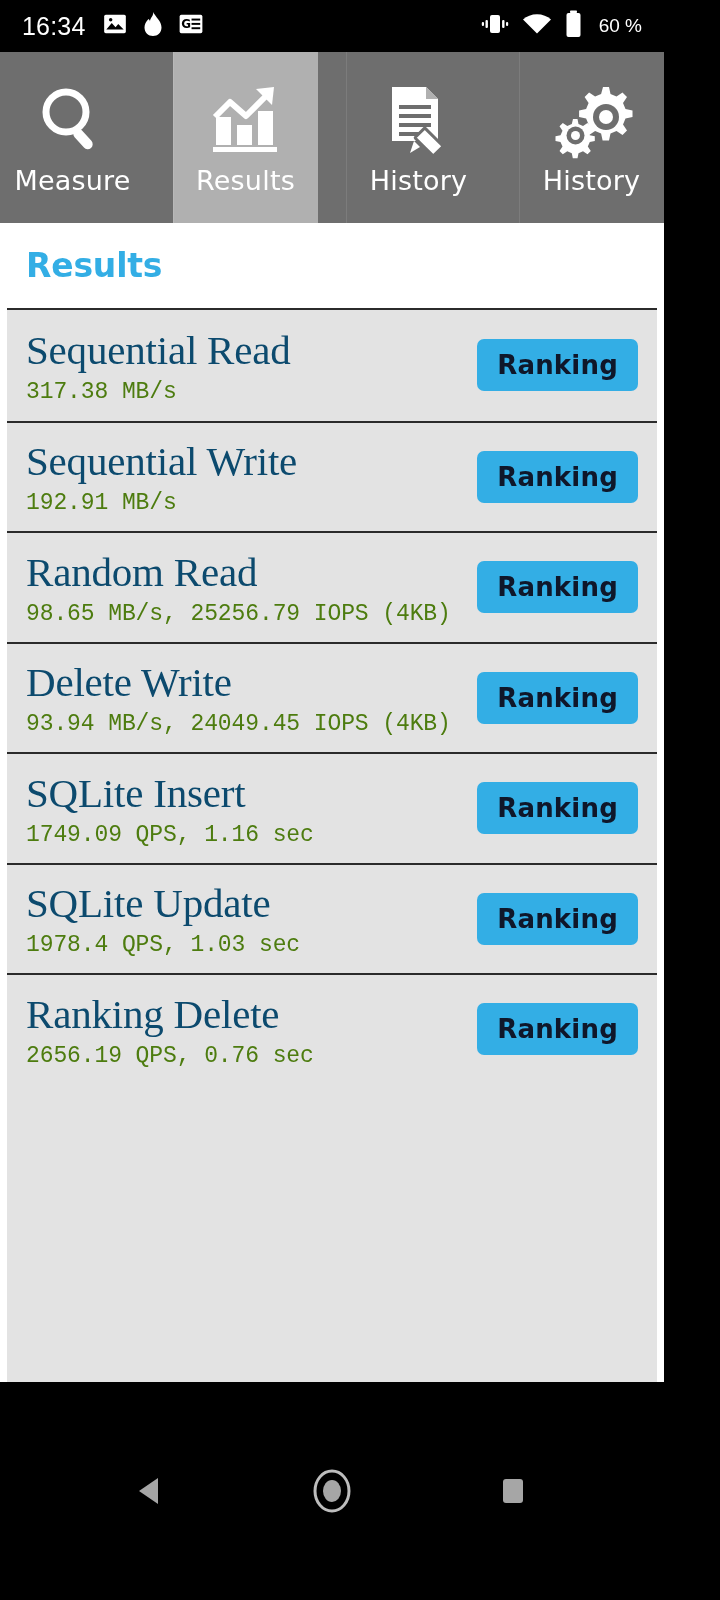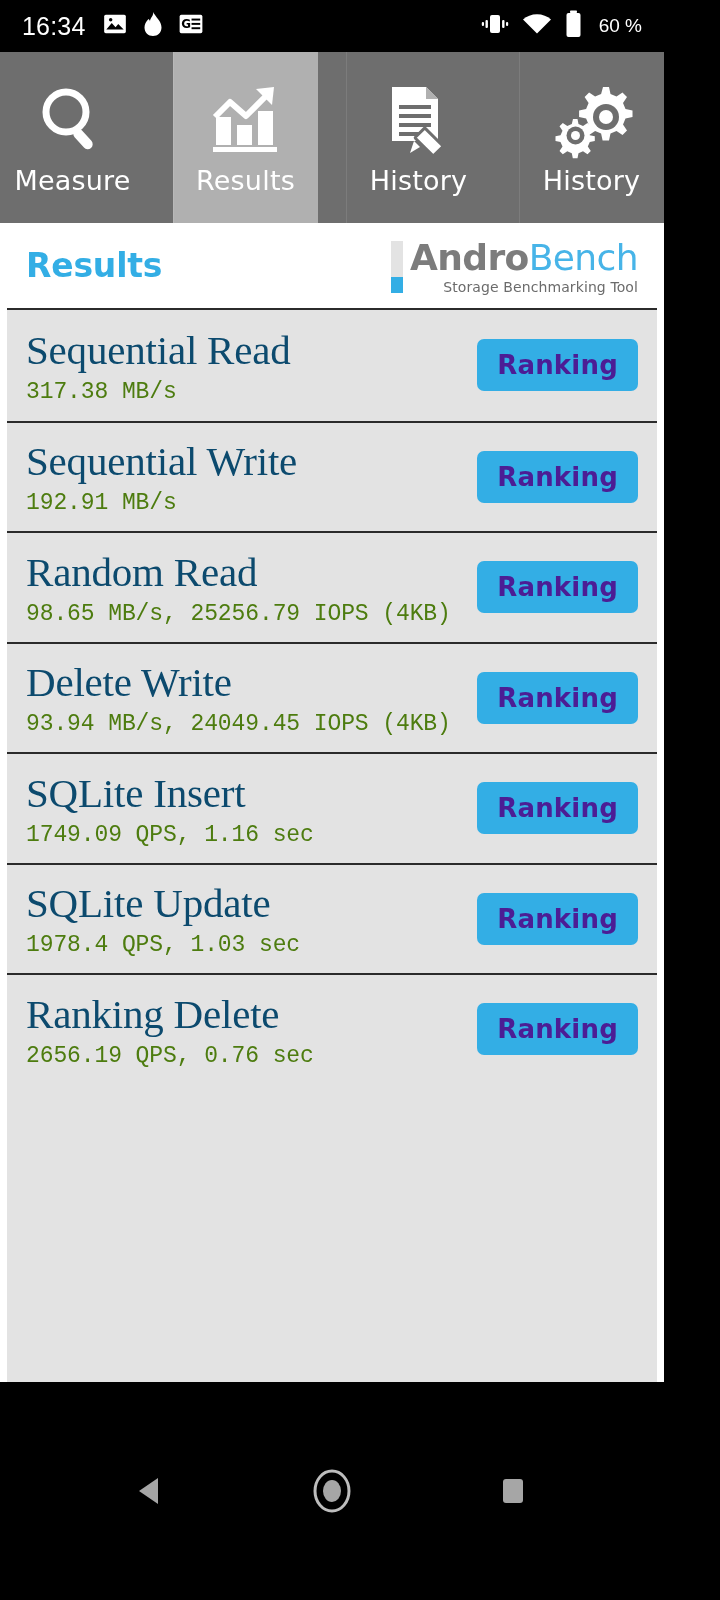--- a/index.html
+++ b/index.html
@@ -75,21 +75,21 @@
   .row-text { display:flex; flex-direction:column; }
   .row-title {
     font-size:41px; color:#0c4a6e; font-family:Liberation Serif, serif;
     letter-spacing:-.2px; line-height:1.18;
   }
   .row-value {
     font-size:23px; color:#4d7c0f; font-family:Liberation Mono, monospace;
     margin-top:5px; letter-spacing:-.1px;
   }
   .ranking-btn {
-    background:#33aee5; color:#4c1d95; border:none; border-radius:7px;
+    background:#33aee5; color:#0f172a; border:none; border-radius:7px;
     font-size:26px; font-weight:bold; font-family:"DejaVu Sans", sans-serif;
     padding:11px 20px; cursor:pointer; letter-spacing:.2px;
   }
   .list-filler { background:#e3e3e3; flex:1; }
 
   
   .navbar {
     height:218px; background:#000;
     display:flex; align-items:center; justify-content:space-around;
     padding:0 60px;
@@ -210,32 +210,20 @@
         </svg>
       </div>
       <div class="tab-label">History</div>
     </div>
   </div>
 
   <div class="content">
 
     <div class="header">
       <div class="page-title">Results</div>
-      <div class="logo">
-        <div class="logo-mark">
-          <div class="bar-top"></div>
-            <div class="bar-bottom"></div>
-        </div>
-        <div class="logo-text">
-          <div class="logo-word">
-            <span class="logo-andro">Andro</span><span class="logo-bench">Bench</span>
-          </div>
-          <div class="logo-sub">Storage Benchmarking Tool</div>
-        </div>
-      </div>
     </div>
 
     <div class="list" id="result-list">
         <div class="row">
           <div class="row-text">
             <div class="row-title">Sequential Read</div>
             <div class="row-value">317.38 MB/s</div>
           </div>
           <button class="ranking-btn">Ranking</button>
         </div>

